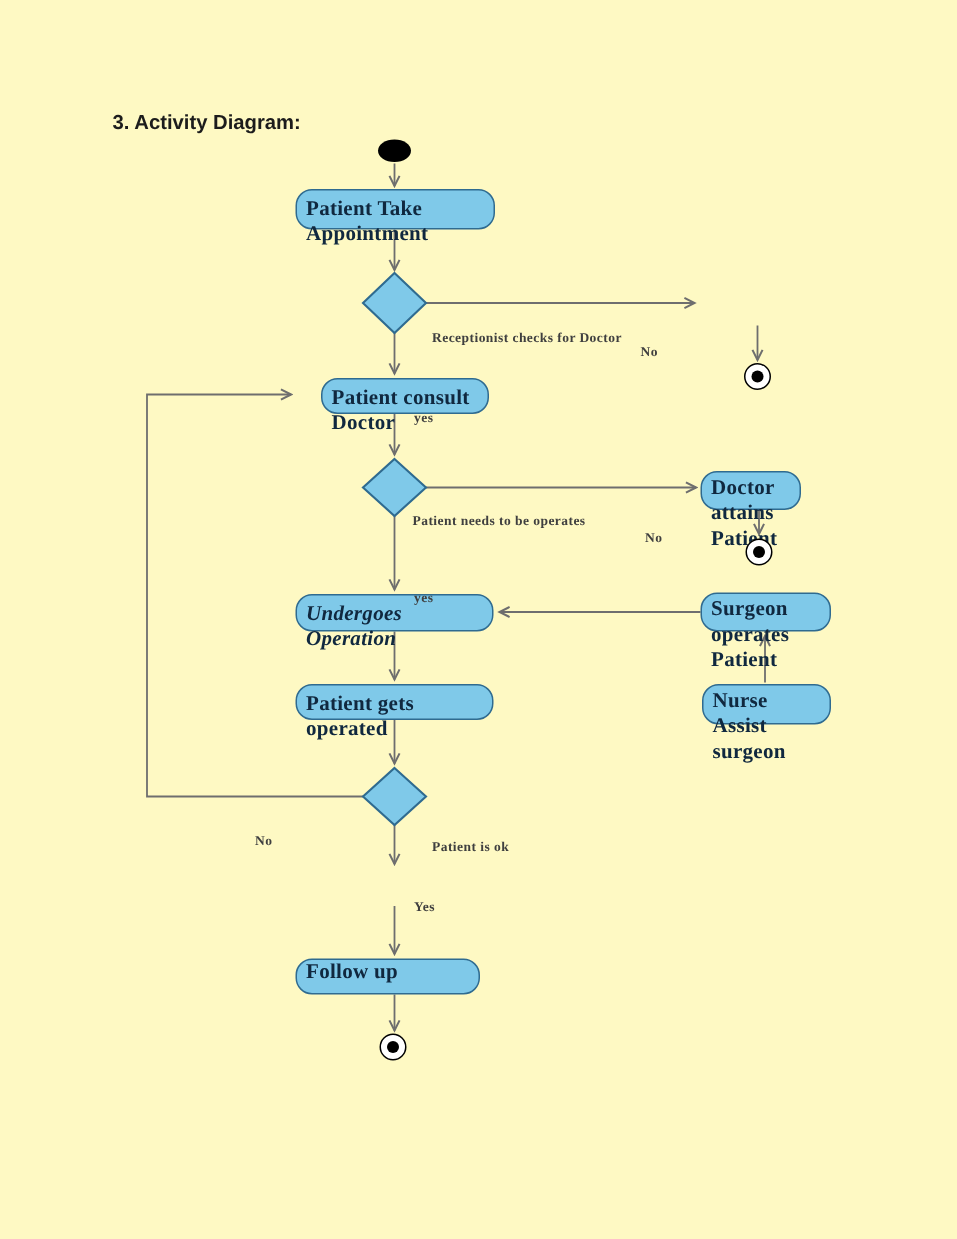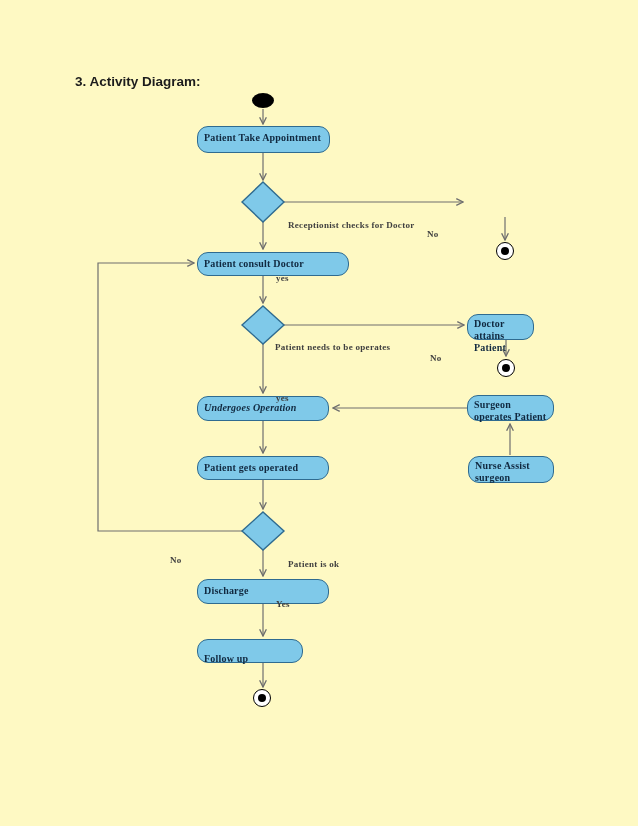--- a/index.html
+++ b/index.html
@@ -11,21 +11,21 @@
     position:absolute; left:75px; top:74px; margin:0;
     font-family:"Liberation Sans", sans-serif; font-size:13.5px;
     font-weight:600; color:#1c1c1c;
   }
   .diagram { position:absolute; left:0; top:0; width:638px; height:826px; }
   .diagram svg { position:absolute; left:0; top:0; }
   .node.activity {
     position:absolute; box-sizing:border-box;
     background:var(--fill); border:1.5px solid var(--nborder);
     border-radius:11px; color:var(--ntext);
-    font-weight:bold; font-size:10px; line-height:1.2;
+    font-weight:bold; font-size:14px; line-height:1.2;
     padding:3px 6px; letter-spacing:.2px; white-space:pre-line;
     font-family:"Liberation Serif", serif;
   }
   .start-node { position:absolute; background:#000; border-radius:50%; }
   .end-node {
     position:absolute; box-sizing:border-box; background:#fff;
     border:1.6px solid #000; border-radius:50%;
     display:flex; align-items:center; justify-content:center;
   }
   .end-dot { width:52%; height:52%; background:#000; border-radius:50%; }
@@ -67,34 +67,33 @@
         <polyline points="263,663 263,687" fill="none" stroke="#6E6E6E" stroke-width="1.2" marker-end="url(#arw)"></polyline>
         <polygon points="263,182 284,202 263,222 242,202" fill="#7FC9E9" stroke="#2F6B90" stroke-width="1.4"></polygon>
         <polygon points="263,306 284,325 263,344 242,325" fill="#7FC9E9" stroke="#2F6B90" stroke-width="1.4"></polygon>
         <polygon points="263,512 284,531 263,550 242,531" fill="#7FC9E9" stroke="#2F6B90" stroke-width="1.4"></polygon>
       </svg>
       <div class="start-node" style="left: 252px; top: 93px; width: 22px; height: 15px; background: rgb(0, 0, 0);"></div>
       <div class="node activity" style="left: 197px; top: 126px; width: 133px; height: 27px; padding-top: 5px;">Patient Take Appointment</div>
       <div class="end-node" style="left: 496px; top: 242px; width: 18px; height: 18px;">
         <div class="end-dot"></div>
       </div>
-      <div class="node activity" style="left: 197px; top: 252px; width: 152px; height: 24px; padding-top: 5px;">Patient consult Doctor</div>
+      <div class="node activity" style="left: 214px; top: 252px; width: 112px; height: 24px; padding-top: 5px;">Patient consult Doctor</div>
       <div class="node activity" style="left: 467px; top: 314px; width: 67px; height: 26px;">Doctor attains
 Patient</div>
       <div class="end-node" style="left: 497px; top: 359px; width: 18px; height: 18px;">
         <div class="end-dot"></div>
       </div>
       <div class="node activity" style="left: 197px; top: 396px; width: 132px; height: 25px; padding-top: 5px; font-style: italic;">Undergoes Operation</div>
       <div class="node activity" style="left: 467px; top: 395px; width: 87px; height: 26px;">Surgeon
 operates Patient</div>
       <div class="node activity" style="left: 197px; top: 456px; width: 132px; height: 24px; padding-top: 5px;">Patient gets operated</div>
       <div class="node activity" style="left: 468px; top: 456px; width: 86px; height: 27px;">Nurse Assist
 surgeon</div>
-      <div class="node activity" style="left: 197px; top: 579px; width: 132px; height: 25px; padding-top: 5px;">Discharge</div>
-      <div class="node activity" style="left: 197px; top: 639px; width: 106px; height: 24px; padding-top: 13px;">Follow up</div>
+      <div class="node activity" style="left: 197px; top: 639px; width: 123px; height: 24px; padding-top: 1px;">Follow up</div>
       <div class="end-node" style="left: 253px; top: 689px; width: 18px; height: 18px;">
         <div class="end-dot"></div>
       </div>
       <div class="edge-label" style="left: 288px; top: 175px;">Receptionist checks for Doctor</div>
       <div class="edge-label" style="left: 427px; top: 184px;">No</div>
       <div class="edge-label" style="left: 276px; top: 228px;">yes</div>
       <div class="edge-label" style="left: 275px; top: 297px;">Patient needs to be operates</div>
       <div class="edge-label" style="left: 430px; top: 308px;">No</div>
       <div class="edge-label" style="left: 276px; top: 348px;">yes</div>
       <div class="edge-label" style="left: 170px; top: 510px;">No</div>

